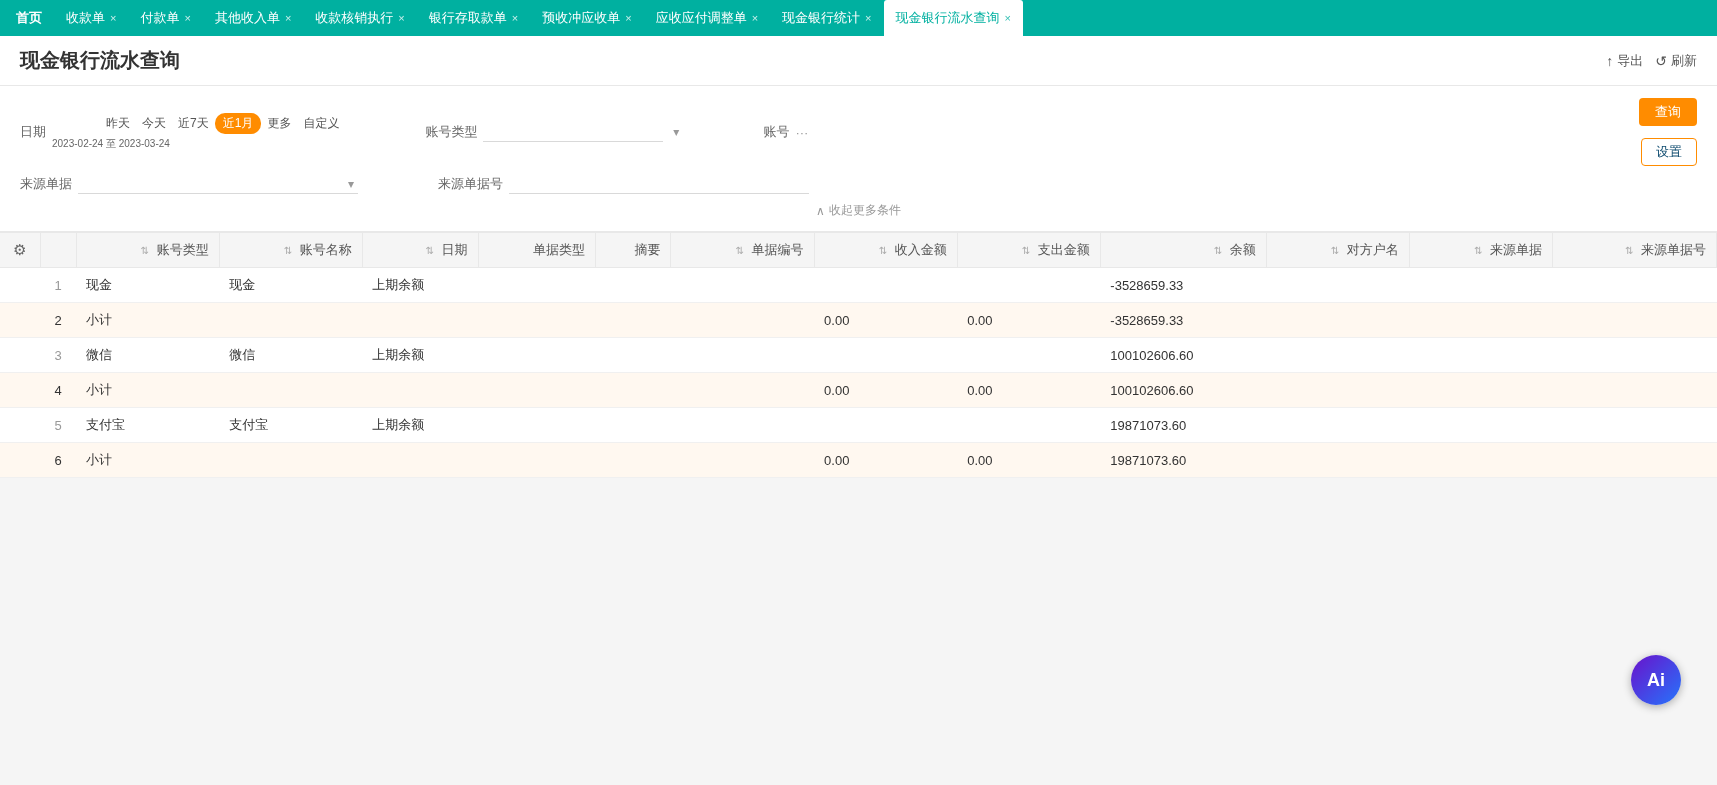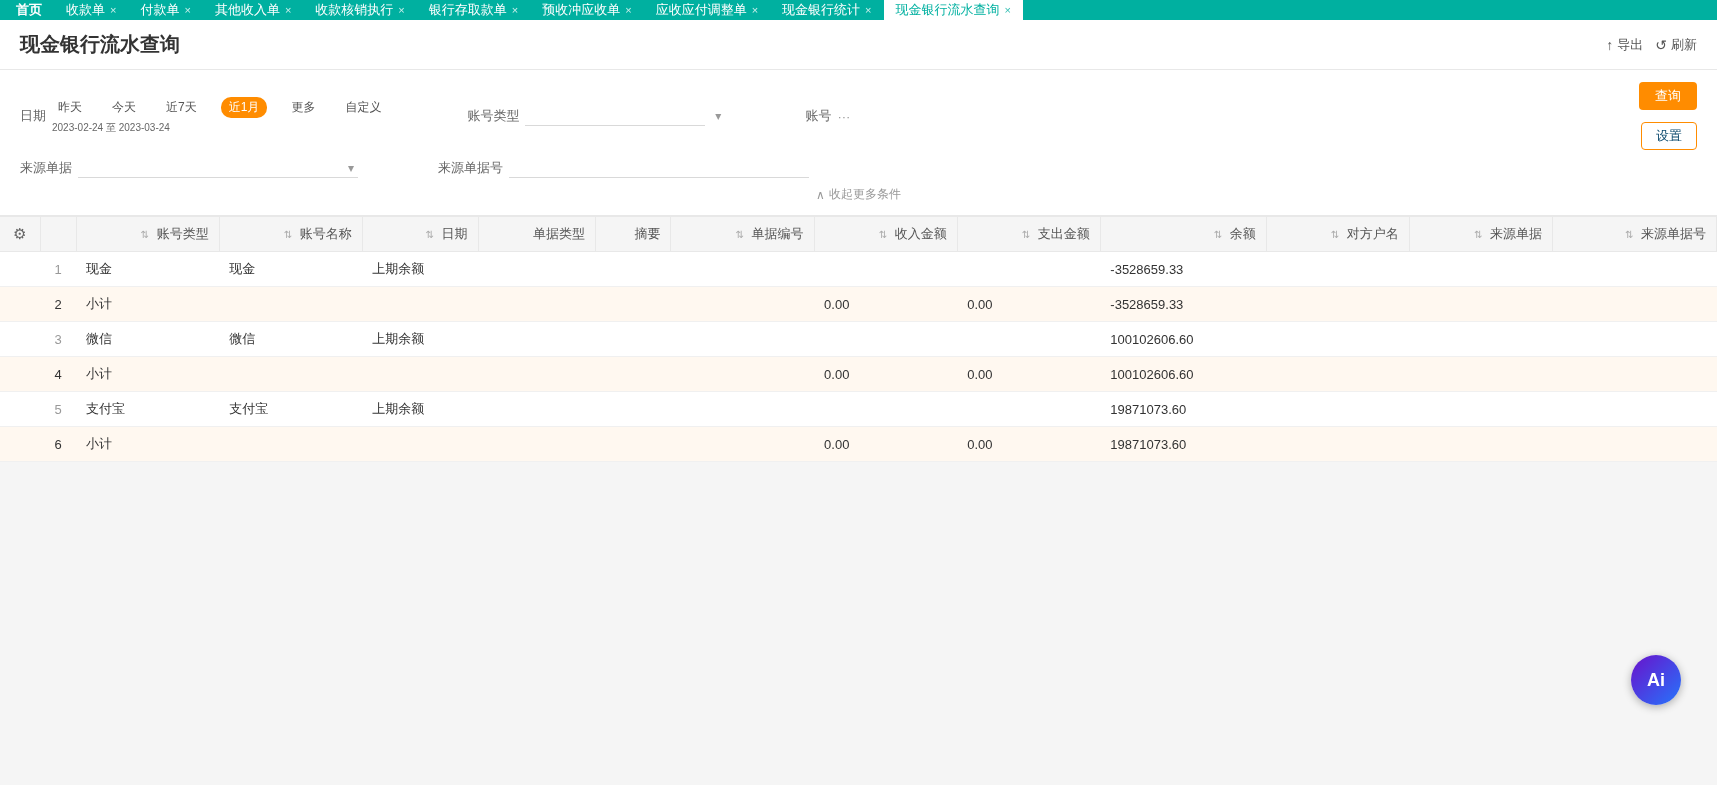--- a/index.html
+++ b/index.html
@@ -3,21 +3,21 @@
   <meta charset="utf-8">
   <style>
     * { margin: 0; padding: 0; box-sizing: border-box; }
     body { font-family: 'Microsoft YaHei', Arial, sans-serif; font-size: 13px; background: #f5f5f5; color: #333; }
 
     
     .top-nav {
       background: #00b0a0;
       display: flex;
       align-items: center;
-      height: 20px;
+      height: 36px;
       padding: 0 4px;
       overflow: hidden;
     }
     .nav-tab {
       padding: 0 12px;
       height: 36px;
       display: flex;
       align-items: center;
       color: #fff;
       font-size: 13px;
@@ -86,22 +86,23 @@
       align-items: center;
       gap: 6px;
     }
     .filter-label {
       color: #666;
       white-space: nowrap;
       font-size: 13px;
     }
     .date-options {
       display: flex;
-      gap: 18px;
-      align-items: center;
+      gap: 0;
+      align-items: center;
+      margin-left: 48px;
     }
     .date-opt {
       padding: 2px 6px;
       font-size: 12px;
       color: #555;
       cursor: pointer;
       border-radius: 3px;
     }
     .date-opt.active {
       background: #ff8c00;

